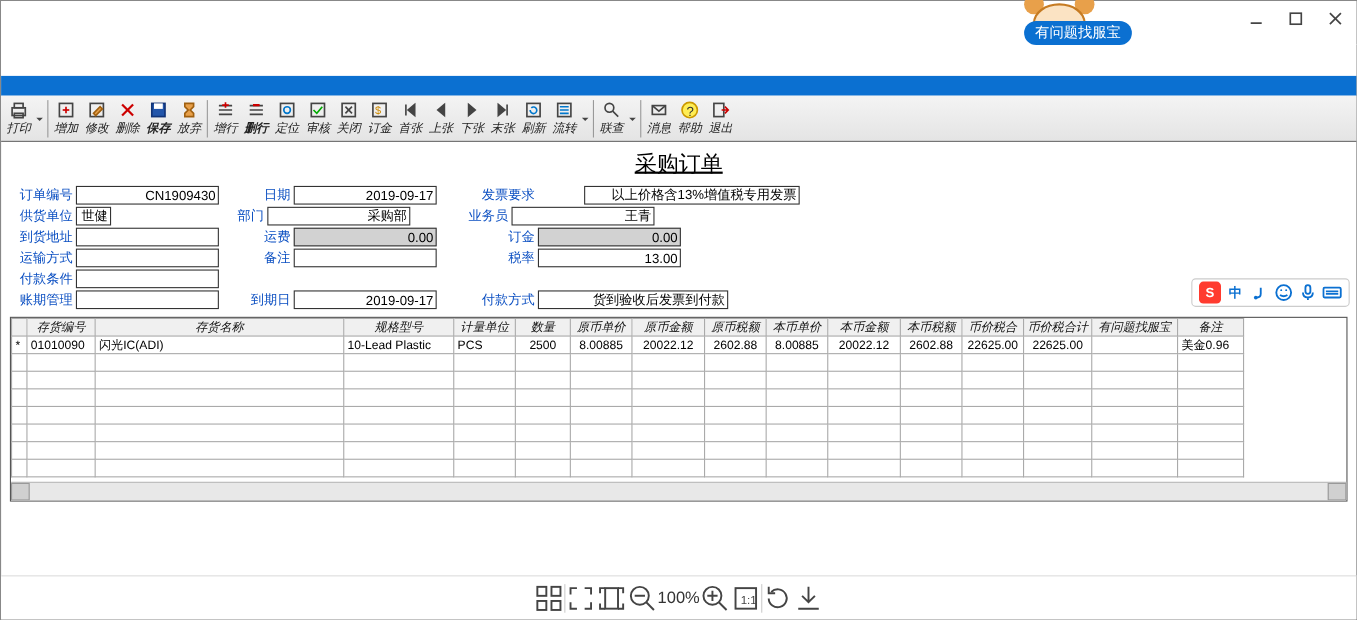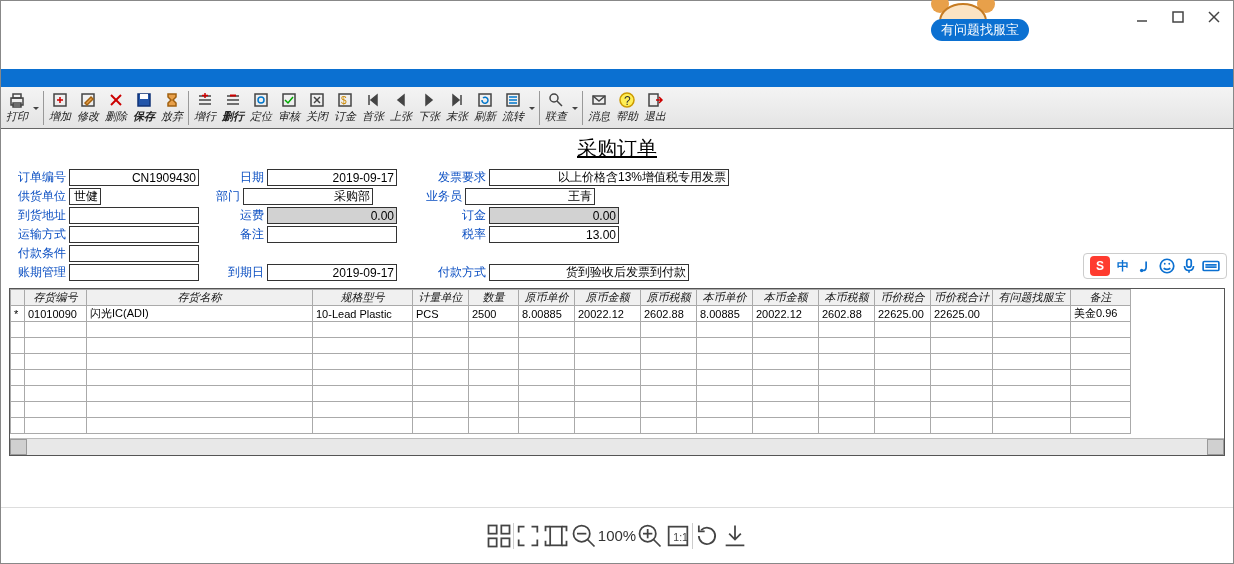--- a/index.html
+++ b/index.html
@@ -41,33 +41,33 @@
 .flabel { color: #0b4fc2; text-align: right; padding-right: 3px; }
 .finput { border: 1px solid #333; height: 17px; font-size: 12px; padding: 0 2px; background: #fff; text-align: right; }
 .finput.ro { background: #d2d2d2; }
 
 
 .gridwrap { margin: 2px 8px 0; border: 1px solid #555; height: 168px; position: relative; overflow: hidden; }
 .grid { border-collapse: collapse; table-layout: fixed; }
 .grid th, .grid td { border: 1px solid #aaa; height: 16px; font-size: 11px; padding: 0 3px; white-space: nowrap; overflow: hidden; }
 .grid th { background: #f0f0f0; color: #111; font-weight: normal; text-align: center; font-style: italic; }
 .grid td { background: #fff; }
-.grid td.num { text-align: left; }
+.grid td.num { text-align: center; }
 .rowhead { width: 14px; }
 .scrollh { position: absolute; bottom: 0; left: 0; right: 0; height: 17px; background: #e8e8e8; border-top: 1px solid #bbb; }
 .scrollh .thumb-l { position: absolute; left: 0; width: 17px; height: 16px; background: #d0d0d0; border: 1px solid #999; }
 .scrollh .thumb-r { position: absolute; right: 0; width: 17px; height: 16px; background: #d0d0d0; border: 1px solid #999; }
 
 
 .ime { position: absolute; right: 6px; top: 252px; display: flex; align-items: center; gap: 4px; background: #fff; border: 1px solid #ccc; border-radius: 4px; padding: 2px 6px; }
 .ime-s { background: #ff3b2f; color: #fff; width: 20px; height: 20px; border-radius: 4px; display: flex; align-items: center; justify-content: center; font-weight: bold; }
 .ime-item { width: 18px; height: 18px; display:flex; align-items:center; justify-content:center; }
 
 
-.zoombar { position: absolute; bottom: 0; left: 0; right: 0; height: 56px; background: #fff; border-top: 1px solid #ddd; display: flex; align-items: center; justify-content: center; }
+.zoombar { position: absolute; bottom: 0; left: 0; right: 0; height: 40px; background: #fff; border-top: 1px solid #ddd; display: flex; align-items: center; justify-content: center; }
 .zbtn { width: 28px; height: 28px; display: flex; align-items: center; justify-content: center; cursor: pointer; }
 .zpct { font-size: 15px; color: #333; }
 .zsep { width: 1px; height: 26px; background: #ccc; }
 
 svg { stroke: #444; fill: none; stroke-width: 1.5; }
 </style>
 </head>
 <body>
 
 <div class="outer">
@@ -332,21 +332,21 @@
       <div class="fld">
           <span class="flabel" style="width:54px">订单编号</span>
           <input class="finput" style="width: 130px;" value="CN1909430">
         </div>
       <div class="fld" style="margin-left:38px">
           <span class="flabel" style="width:30px">日期</span>
           <input class="finput" style="width: 130px;" value="2019-09-17">
         </div>
       <div class="fld" style="margin-left:38px">
           <span class="flabel" style="width:54px">发票要求</span>
-          <input class="finput" style="width: 240px;" value="以上价格含13%增值税专用发票">
+          <input class="finput" style="width: 196px; margin-left: 42px;" value="以上价格含13%增值税专用发票">
         </div>
     </div>
     <div class="frow">
       <div class="fld">
           <span class="flabel" style="width:54px">供货单位</span>
           <input class="finput" style="width: 32px;" value="世健">
         </div>
       <div class="fld" style="margin-left:112px">
           <span class="flabel" style="width:30px">部门</span>
           <input class="finput" style="width: 130px;" value="采购部">
@@ -394,21 +394,21 @@
       <div class="fld">
           <span class="flabel" style="width:54px">账期管理</span>
           <input class="finput" style="width: 130px;" value="">
         </div>
       <div class="fld" style="margin-left:26px">
           <span class="flabel" style="width:42px">到期日</span>
           <input class="finput" style="width: 130px;" value="2019-09-17">
         </div>
       <div class="fld" style="margin-left:38px">
           <span class="flabel" style="width:54px">付款方式</span>
-          <input class="finput" style="width: 200px;" value="货到验收后发票到付款">
+          <input class="finput" style="width: 173px;" value="货到验收后发票到付款">
         </div>
     </div>
   </div>
 
   <div class="gridwrap">
     <table class="grid" id="grid">
         <tbody>
           <tr>
             <th class="rowhead"></th>
             <th style="width:62px">存货编号</th>

